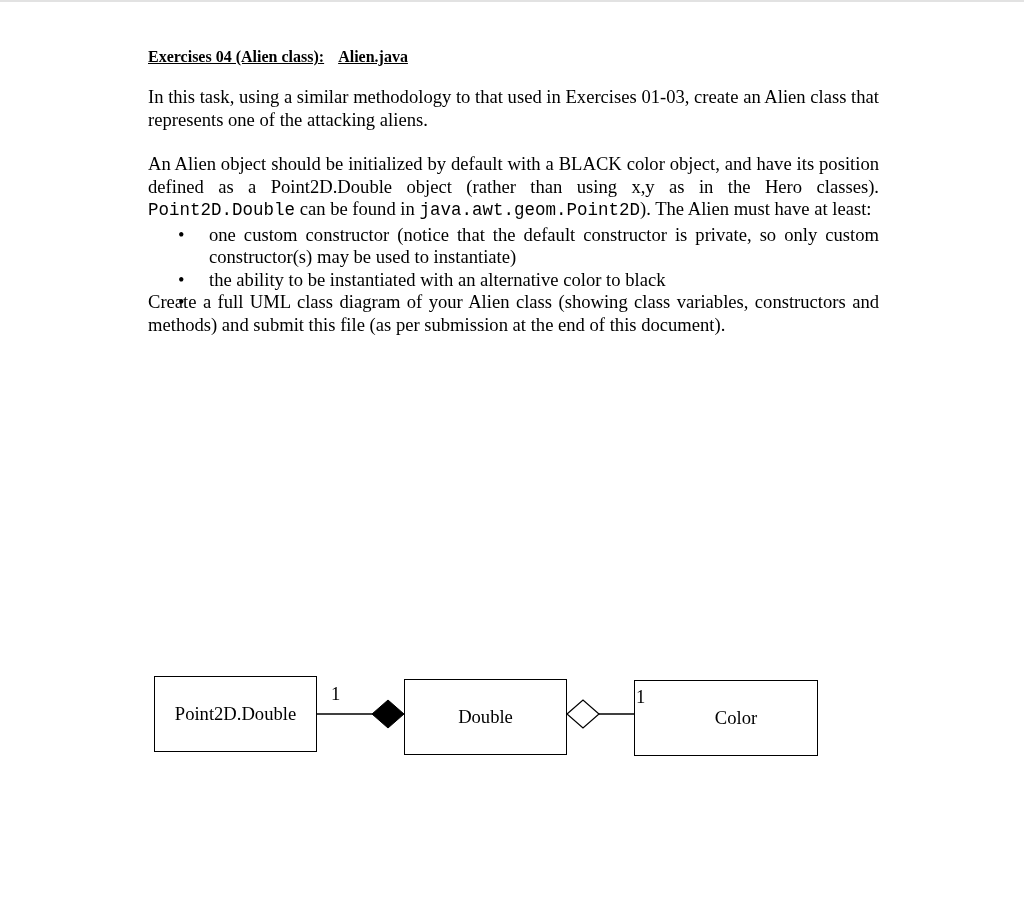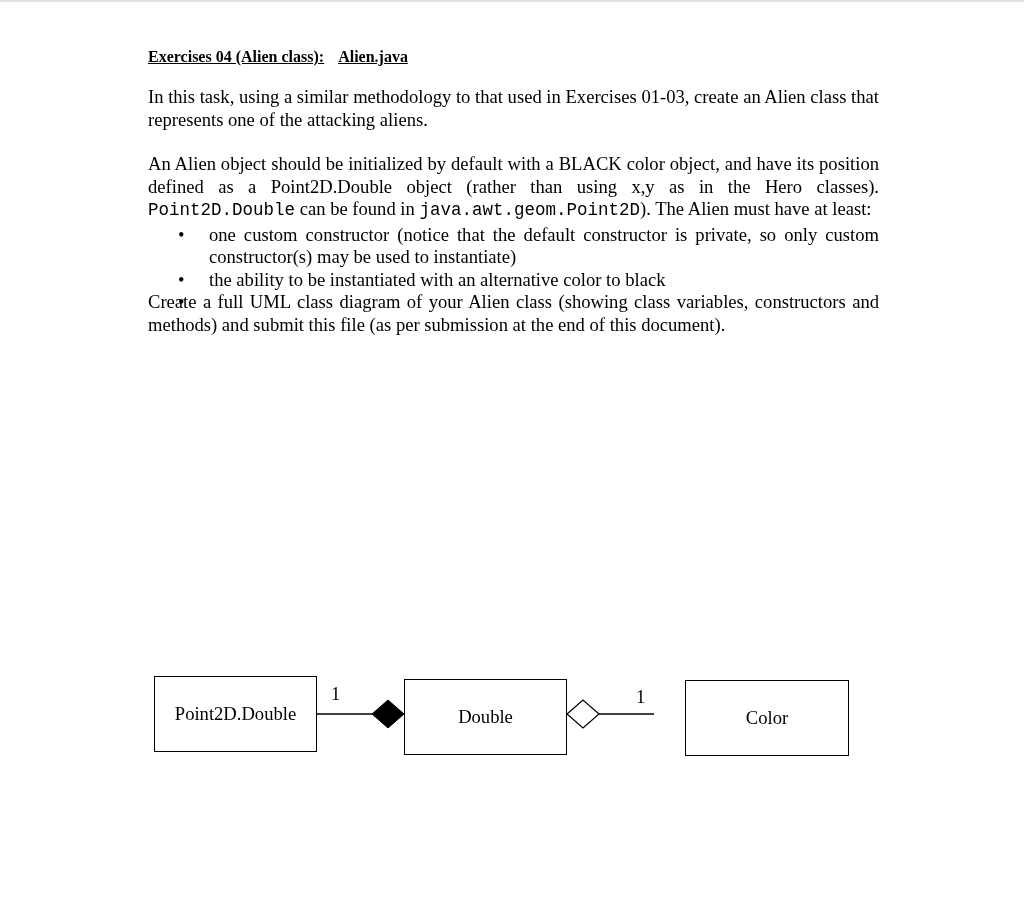--- a/index.html
+++ b/index.html
@@ -65,19 +65,19 @@
     <polygon points="567,714 583,700 599,714 583,728" fill="#fff" stroke="#000" stroke-width="1.2"></polygon>
     <line x1="599" y1="714" x2="654" y2="714" stroke="#000" stroke-width="1.3"></line>
   </svg>
 
   <div class="box" style="left:154px; top:676px; width:161px; height:74px;">
     <span>Point2D.Double</span>
   </div>
   <div class="box" style="left:404px; top:679px; width:161px; height:74px;">
     <span>Double</span>
   </div>
-  <div class="box" style="left:685px; top:680px; width:162px; height:74px;">
+  <div class="box" style="left:634px; top:680px; width:162px; height:74px;padding-left:20px;">
     <span>Color</span>
   </div>
 
   <span class="mult" style="left:331px; top:683px;">1</span>
   <span class="mult" style="left:636px; top:686px;">1</span>
 </div>
 
 </body></html>

